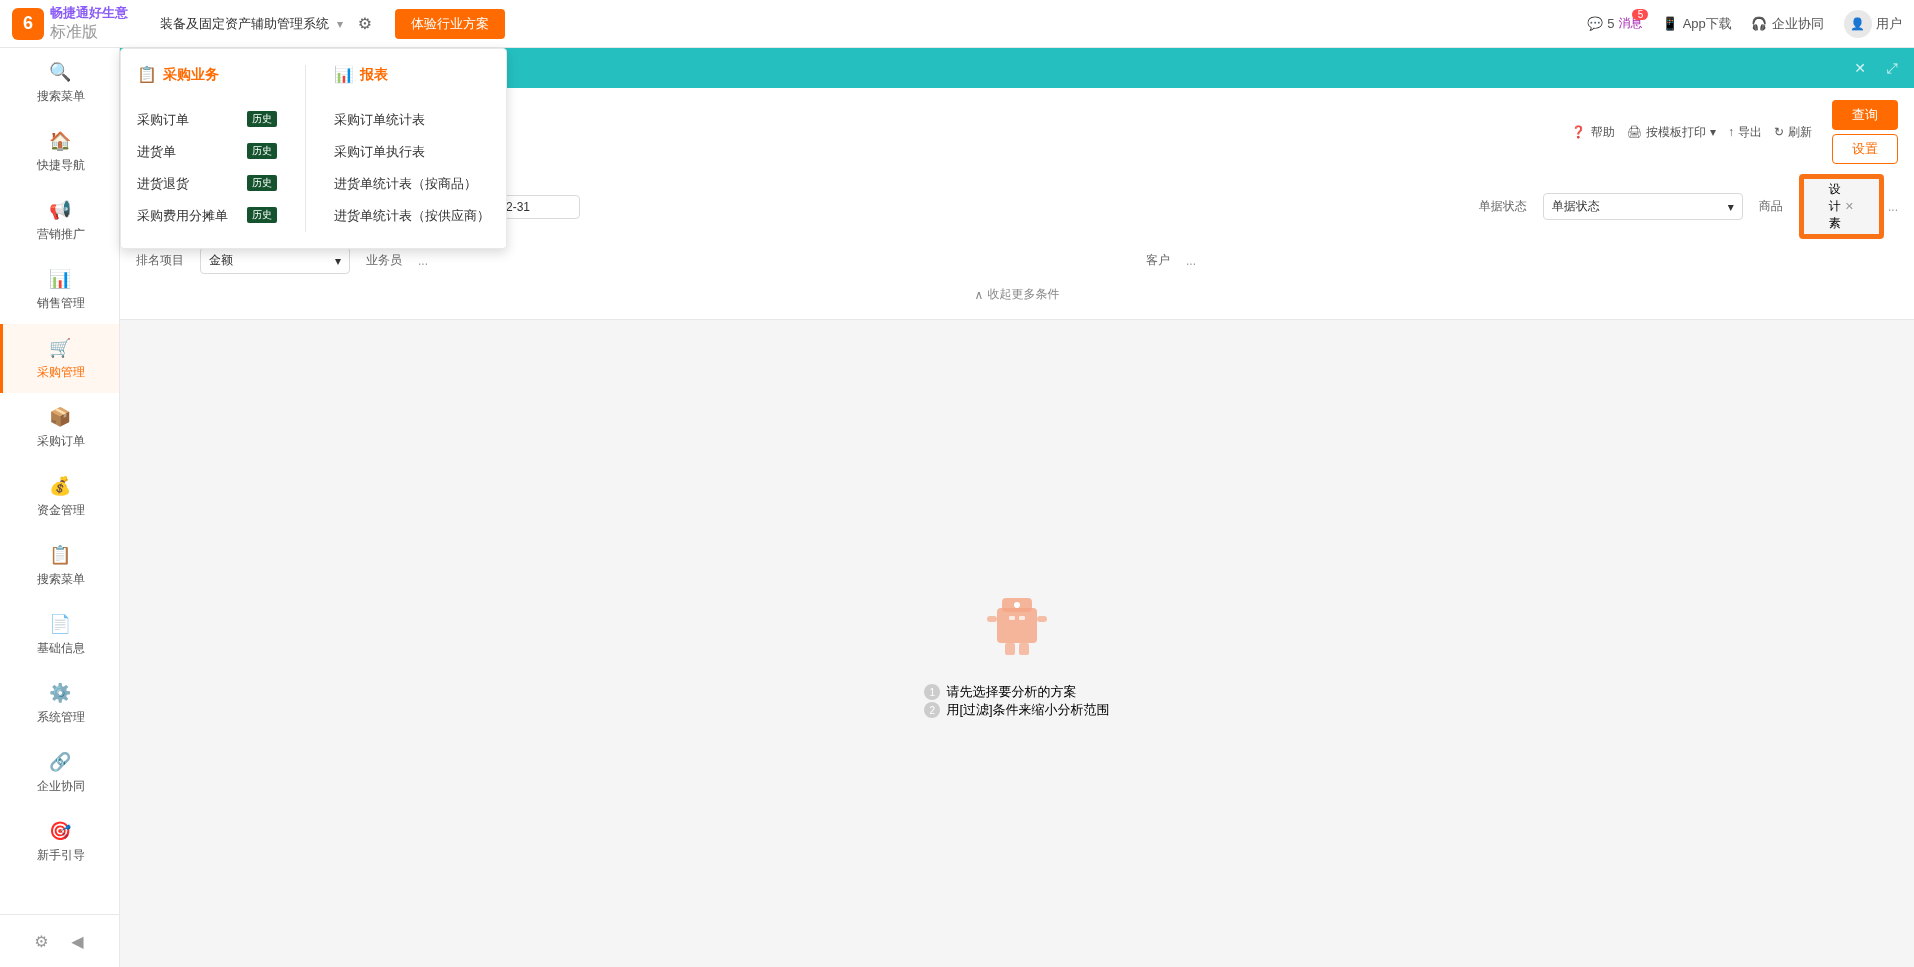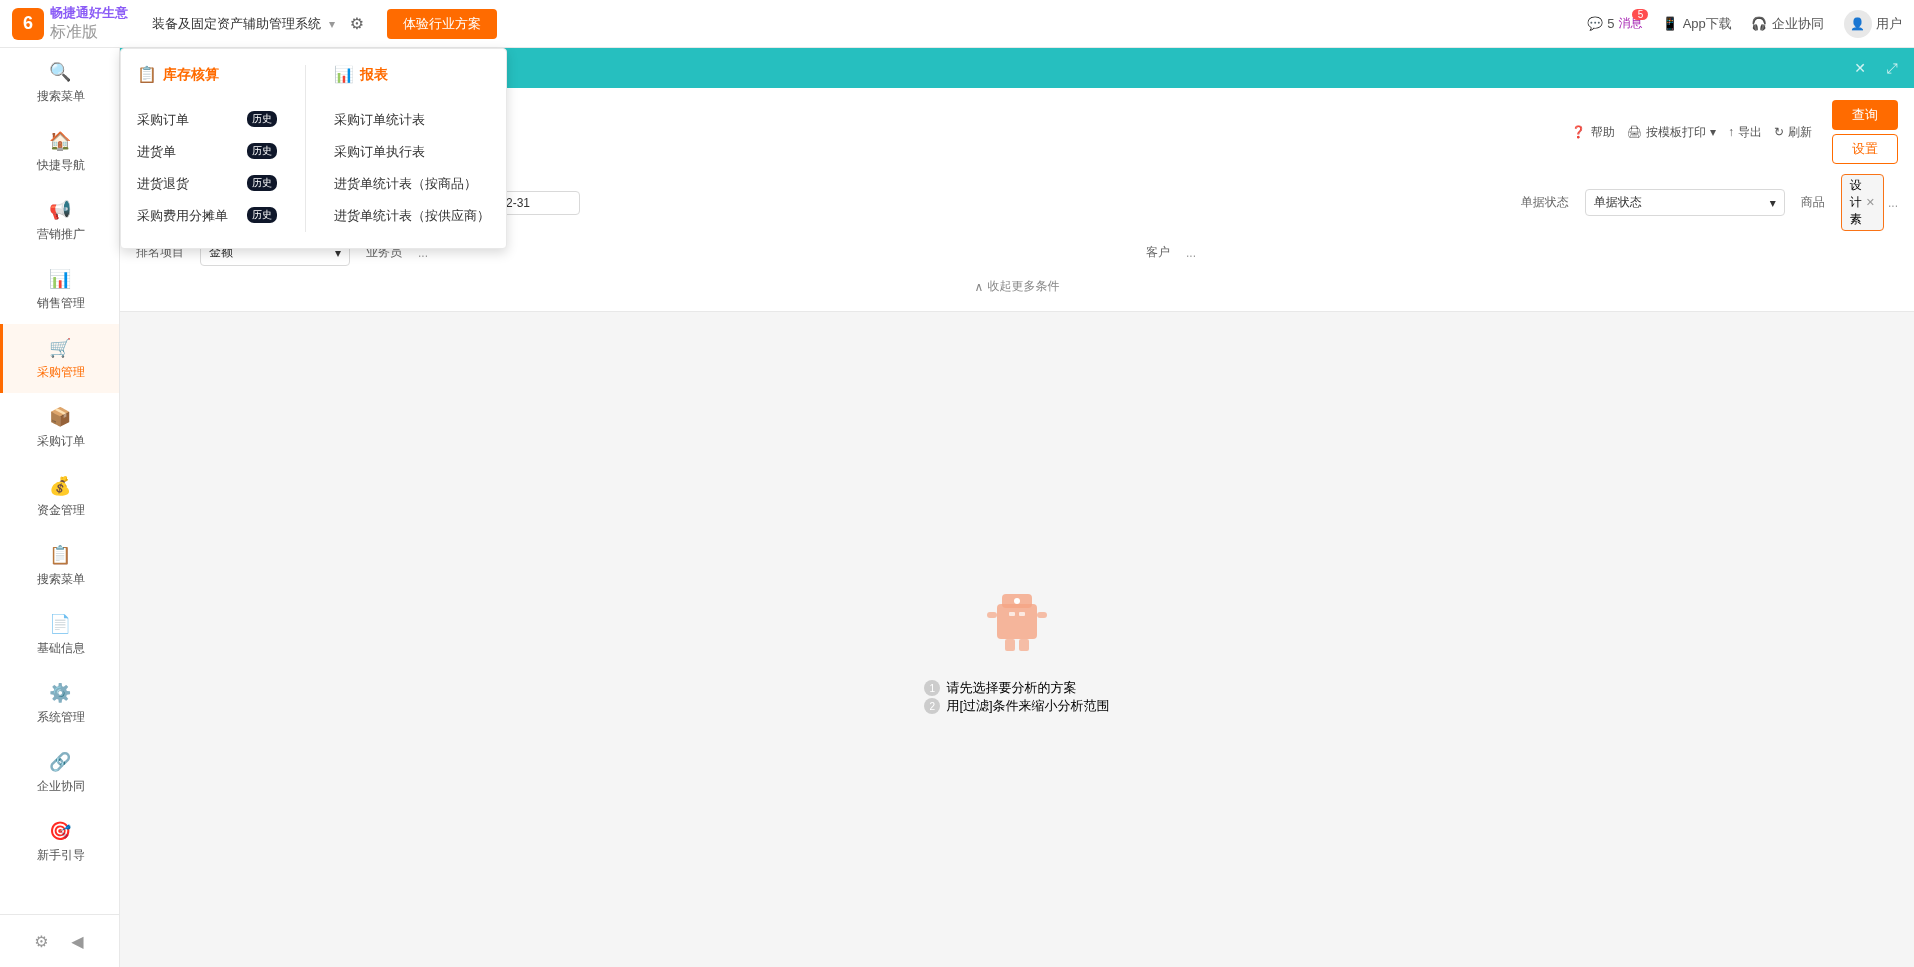--- a/index.html
+++ b/index.html
@@ -39,21 +39,21 @@
       color: #333;
       line-height: 1.3;
     }
     .logo-text .brand { color: #8b5cf6; font-weight: bold; font-size: 13px; }
     .logo-text .sub { color: #999; font-size: 16px; }
     
     .system-title-area {
       display: flex;
       align-items: center;
       gap: 8px;
-      margin-left: 20px;
+      margin-left: 28px;
     }
     .system-title {
       font-size: 13px;
       color: #333;
     }
     .system-title-arrow {
       color: #999;
       font-size: 12px;
     }
     .settings-icon-btn {
@@ -315,23 +315,23 @@
       color: #333;
       background: #fff;
       cursor: pointer;
       display: flex;
       align-items: center;
       gap: 4px;
       min-width: 100px;
     }
     .tag-item {
       background: #f5f5f5;
-      border: 1px solid #f97316;
+      border: 5px solid #f97316;
       border-radius: 4px;
-      padding: 2px 8px;
+      padding: 2px 25px;
       font-size: 12px;
       display: flex;
       align-items: center;
       gap: 4px;
     }
     .tag-close {
       cursor: pointer;
       color: #999;
       font-size: 11px;
     }
@@ -411,25 +411,25 @@
       display: flex;
       align-items: flex-start;
       justify-content: space-between;
       padding: 7px 0;
       cursor: pointer;
       color: #333;
       font-size: 13px;
       border-radius: 4px;
     }
     .history-badge {
-      background: #0f172a;
+      background: #14532d;
       color: white;
       font-size: 10px;
       padding: 1px 5px;
-      border-radius: 7px;
+      border-radius: 2px;
     }
     .dropdown-divider {
       width: 1px;
       background: #e8e8e8;
       margin: 0 4px;
     }
   </style>
 </head>
 <body>
 
@@ -655,21 +655,21 @@
       </div>
     </div>
 
   </div>
 </div>
 
 <div class="dropdown-menu">
   <div class="dropdown-section">
     <div class="dropdown-section-title">
       <span class="section-icon">📋</span>
-      <span>库存核算</span>
+      <span>采购业务</span>
     </div>
     <div class="dropdown-item">
       <span>采购订单</span>
       <span class="history-badge">历史</span>
     </div>
     <div class="dropdown-item">
       <span>进货单</span>
       <span class="history-badge">历史</span>
     </div>
     <div class="dropdown-item">

